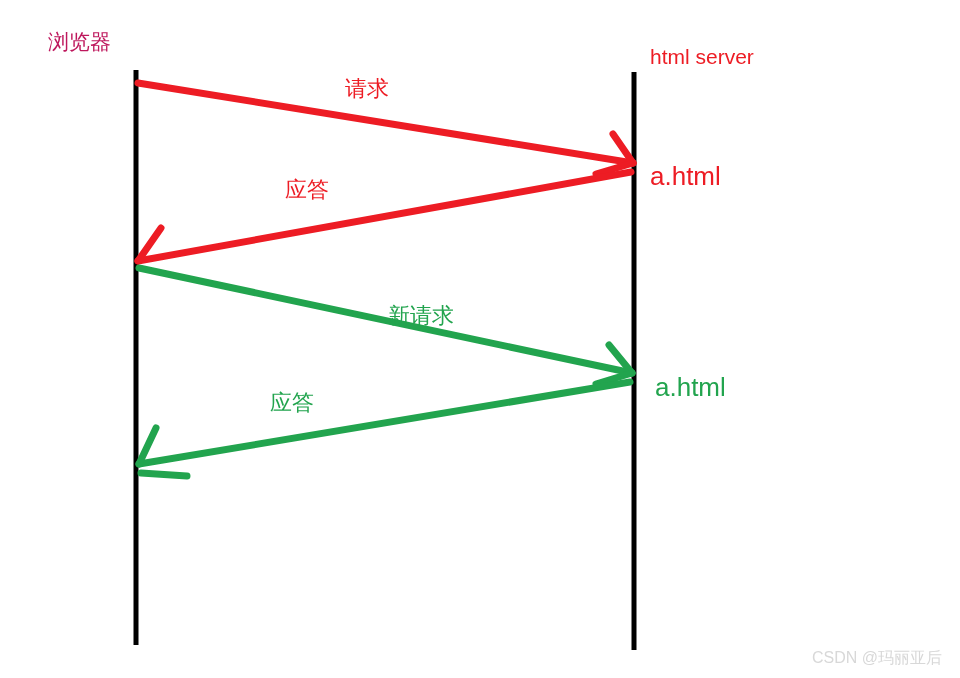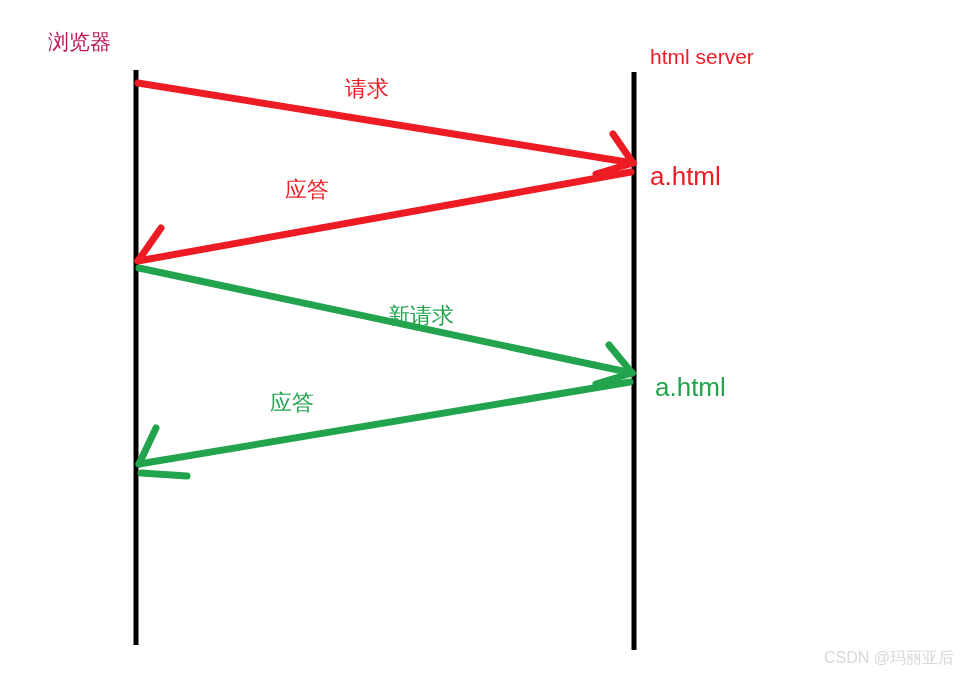--- a/index.html
+++ b/index.html
@@ -97,15 +97,15 @@
   <div class="msg-label" style="left:285px; top:179px; color:#ed1c24;">应答</div>
 
   <div class="msg-label" style="left:388px; top:294px; color:#22a44e;margin-top:11px;">新请求</div>
 
   <div class="msg-label" style="left:270px; top:392px; color:#22a44e;">应答</div>
 
   <div class="endpoint-label" style="left:650px; top:163px; color:#ed1c24;">a.html</div>
 
   <div class="endpoint-label" style="left:655px; top:374px; color:#22a44e;">a.html</div>
 
-  <div class="watermark" style="left:812px; top:650px;margin-left:12px;">CSDN @玛丽亚后</div>
+  <div class="watermark" style="left:812px; top:650px;">CSDN @玛丽亚后</div>
 
 </div>
 
 </body></html>

